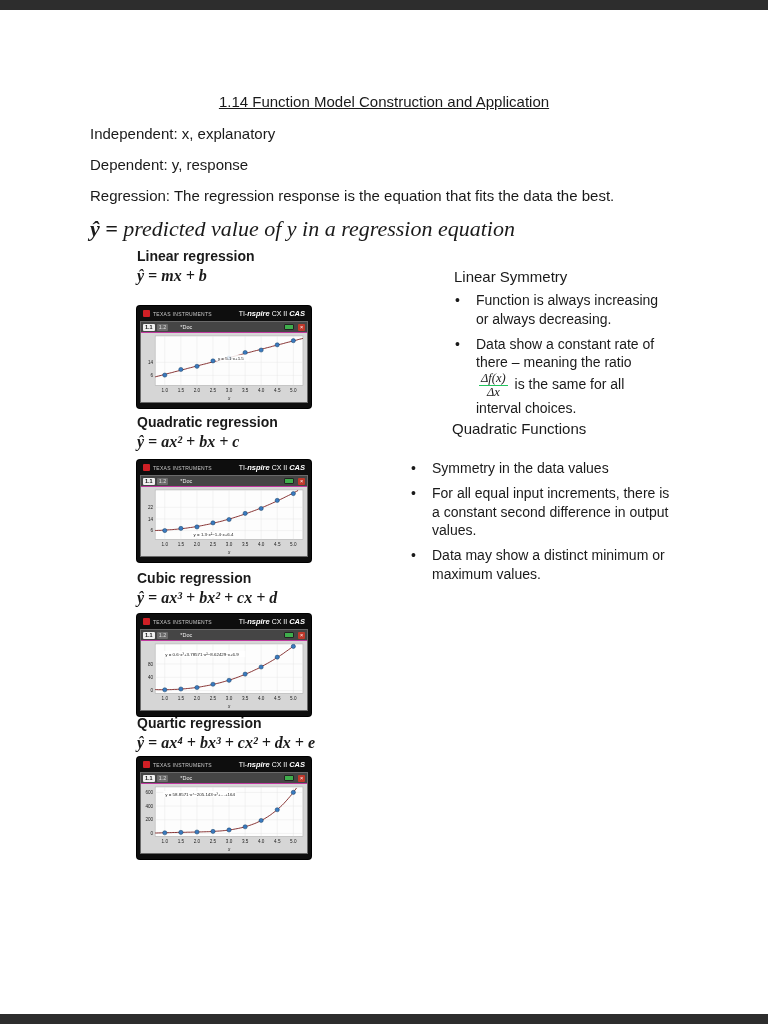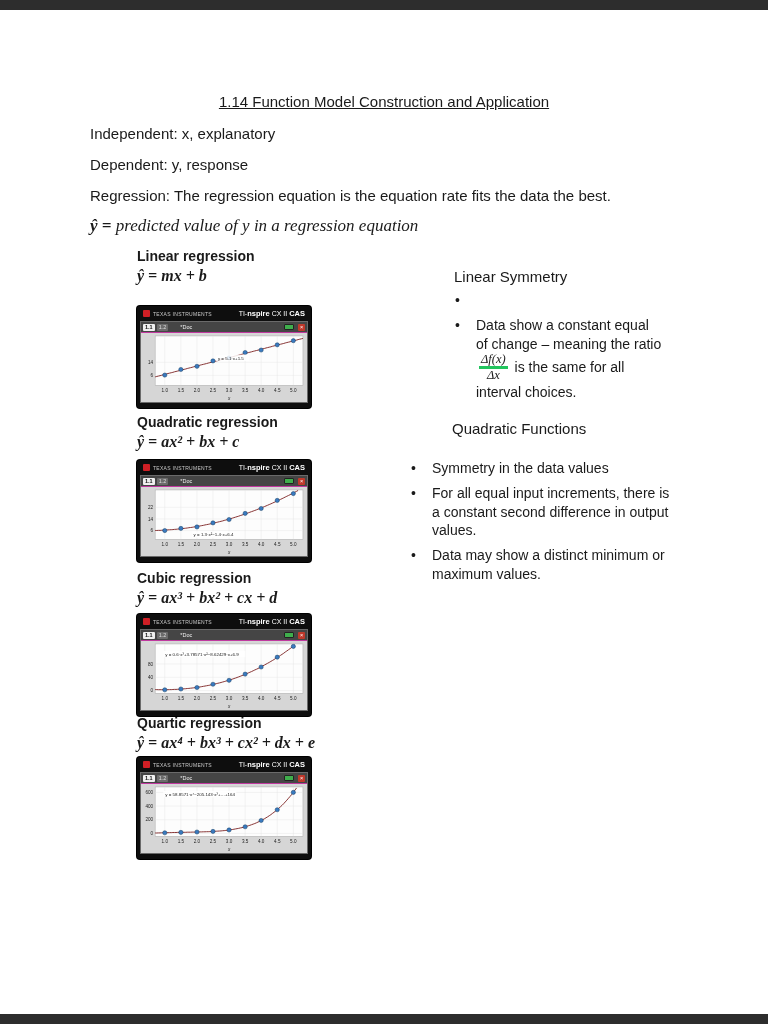--- a/index.html
+++ b/index.html
@@ -12,70 +12,70 @@
   .viewer-bar.top{top:0;}
   .viewer-bar.bottom{bottom:0;}
 
   .title{position:absolute;top:93px;left:0;width:768px;text-align:center;margin:0;
     font-size:15px;font-weight:400;text-decoration:underline;}
 
   .def{position:absolute;left:90px;margin:0;font-size:15px;}
   .def b{font-weight:400;}
 
   .yhat{position:absolute;left:90px;top:216px;margin:0;
-    font-family:"Liberation Serif",serif;font-size:17px;}
+    font-family:"Liberation Serif",serif;font-size:22px;}
   .yhat .sym{font-weight:700;font-style:italic;}
   .yhat .txt{font-style:italic;}
 
   .sec-h{position:absolute;left:137px;margin:0;font-size:14px;font-weight:700;}
   .sec-eq{position:absolute;left:137px;margin:0;
     font-family:"Liberation Serif",serif;font-style:italic;font-weight:700;font-size:16px;}
 
   .calc{position:absolute;left:137px;width:174px;height:102px;margin:0;
     background:#0e0e0e;border-radius:3px;overflow:hidden;box-shadow:0 0 0 1px #000;}
   .calc-head{height:15px;display:flex;align-items:center;justify-content:space-between;padding:0 6px;}
   .brand-wrap{display:flex;align-items:center;}
   .ti-logo{width:7px;height:7px;background:#cf1f25;border-radius:1px;margin-right:3px;display:inline-block;}
   .ti-brand{color:#c9c9c9;font-size:5px;letter-spacing:.3px;}
   .ti-model{color:#ffffff;font-size:7px;white-space:nowrap;}
-  .ti-model .nsp,.ti-model .cas{font-weight:700;font-size:7.5px;}
+  .ti-model .nsp,.ti-model .cas{font-style:italic;font-weight:700;font-size:7.5px;}
   .calc-screen{margin:0 3px 3px;border:1px solid #6a6a6a;background:#d6d6d6;height:82px;box-sizing:border-box;}
   .tabbar{height:10px;background:#454545;display:flex;align-items:center;gap:2px;padding:0 2px;
     border-bottom:1.5px solid #c0399f;}
   .tab-a{background:#f0f0f0;color:#111;font-size:5.5px;font-weight:700;padding:0 2px;border-radius:1px;line-height:7px;}
   .tab-i{background:#6b6b6b;color:#dddddd;font-size:5.5px;padding:0 2px;border-radius:1px;line-height:7px;}
   .doc-name{color:#eeeeee;font-size:5.5px;margin-left:10px;}
   .tb-space{flex:1;}
   .battery{width:8px;height:4px;background:#3fae4c;border:1px solid #222;border-radius:1px;display:inline-block;}
   .close-x{width:7px;height:7px;background:#c0392b;color:#fff;font-size:5.5px;line-height:7px;text-align:center;border-radius:1px;display:inline-block;margin-left:2px;}
   svg.graph{display:block;width:100%;height:69px;}
 
   .rc-title{position:absolute;margin:0;font-size:15px;font-weight:400;}
   .rc-list{position:absolute;font-size:14px;}
   .bullet{display:flex;margin-bottom:6px;line-height:1.34;}
   .bm{flex:0 0 26px;padding-left:5px;box-sizing:border-box;}
   .bt{flex:1;}
   .frac{display:inline-block;text-align:center;vertical-align:-0.6em;
     font-family:"Liberation Serif",serif;font-style:italic;font-size:12.5px;line-height:1.05;margin:0 3px;}
-  .frac .num{display:block;border-bottom:3px solid #22c55e;padding:0 2px;}
+  .frac .num{display:block;border-bottom:1px solid #22c55e;padding:0 2px;}
   .frac .den{display:block;}
 </style>
 </head>
 <body>
 
 <div class="viewer-bar top"></div>
 <div class="viewer-bar bottom"></div>
 
 <h1 class="title">1.14 Function Model Construction and Application</h1>
 
 <p class="def" style="top:125px"><b>Independent:</b> <span>x, explanatory</span></p>
 
 <p class="def" style="top:156px"><b>Dependent:</b> <span>y, response</span></p>
 
-<p class="def" style="top:187px"><b>Regression:</b> <span>The regression equation is the equation rate fits the data the best.</span></p>
+<p class="def" style="top:187px"><b>Regression:</b> <span>The regression response is the equation that fits the data the best.</span></p>
 
 <p class="yhat"><span class="sym">ŷ =</span> <span class="txt">predicted value of y in a regression equation</span></p>
 
 <h3 class="sec-h" style="top:248px">Linear regression</h3>
 <p class="sec-eq" style="top:267px">ŷ = mx + b</p>
 <figure class="calc" style="top:306px">
   <div class="calc-head">
     <span class="brand-wrap">
         <span class="ti-logo"></span>
         <span class="ti-brand">TEXAS INSTRUMENTS</span>
@@ -317,24 +317,25 @@
         <text x="24" y="12" font-size="4.4" fill="#222">y = 58.8571·x⁴−205.143·x³+…+164</text>
         <text x="87" y="68" font-size="4.6" fill="#222" text-anchor="middle" font-style="italic">x</text>
       </svg>
   </div>
   </figure>
 
 <h3 class="rc-title" style="left:454px;top:268px">Linear Symmetry</h3>
 <div class="rc-list" style="left:450px;top:291px;width:214px">
   <div class="bullet">
     <span class="bm">•</span>
-  </div>
-  <div class="bullet">
-    <span class="bm">•</span>
-    <span class="bt"><span>Data show a constant equal of change – meaning the ratio</span>
+    <span class="bt">Function is always increasing or always decreasing.</span>
+  </div>
+  <div class="bullet">
+    <span class="bm">•</span>
+    <span class="bt"><span>Data show a constant rate of there – meaning the ratio</span>
       <span class="frac"><span class="num">Δf(x)</span><span class="den">Δx</span></span>
       <span>is the same for all interval choices.</span></span>
   </div>
 </div>
 
 <h3 class="rc-title" style="left:452px;top:420px">Quadratic Functions</h3>
 <div class="rc-list" style="left:406px;top:459px;width:268px">
   <div class="bullet">
     <span class="bm">•</span>
     <span class="bt">Symmetry in the data values</span>

